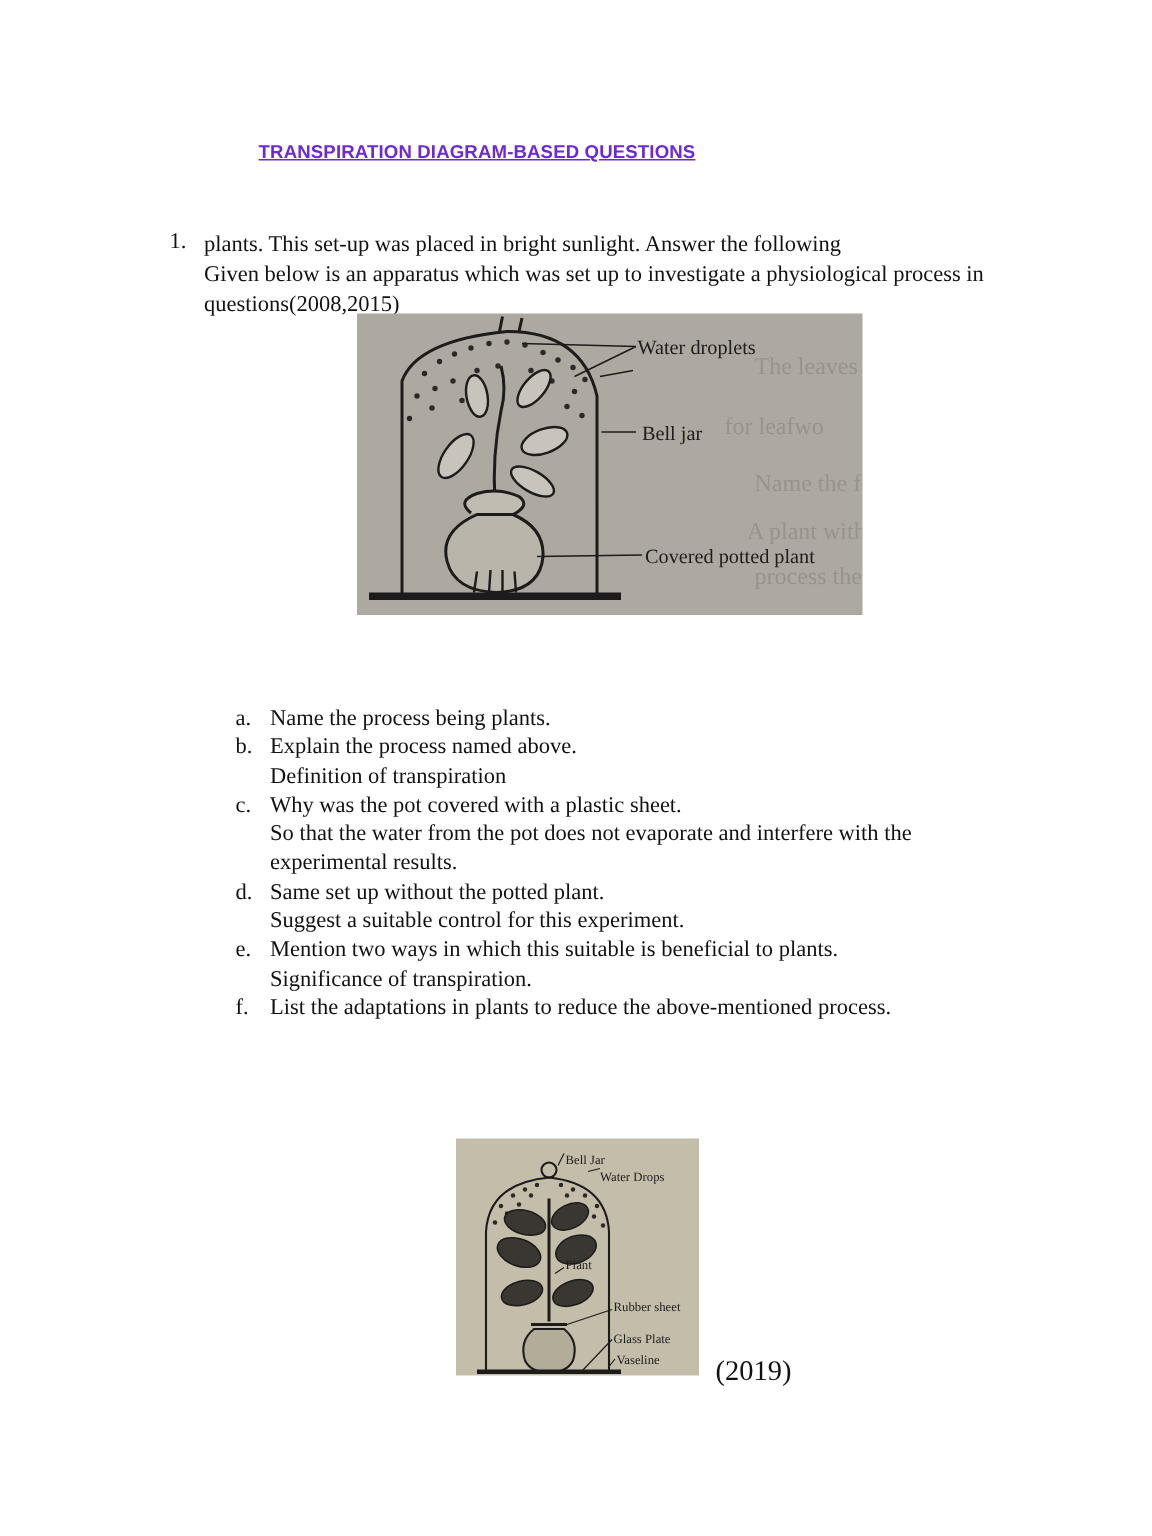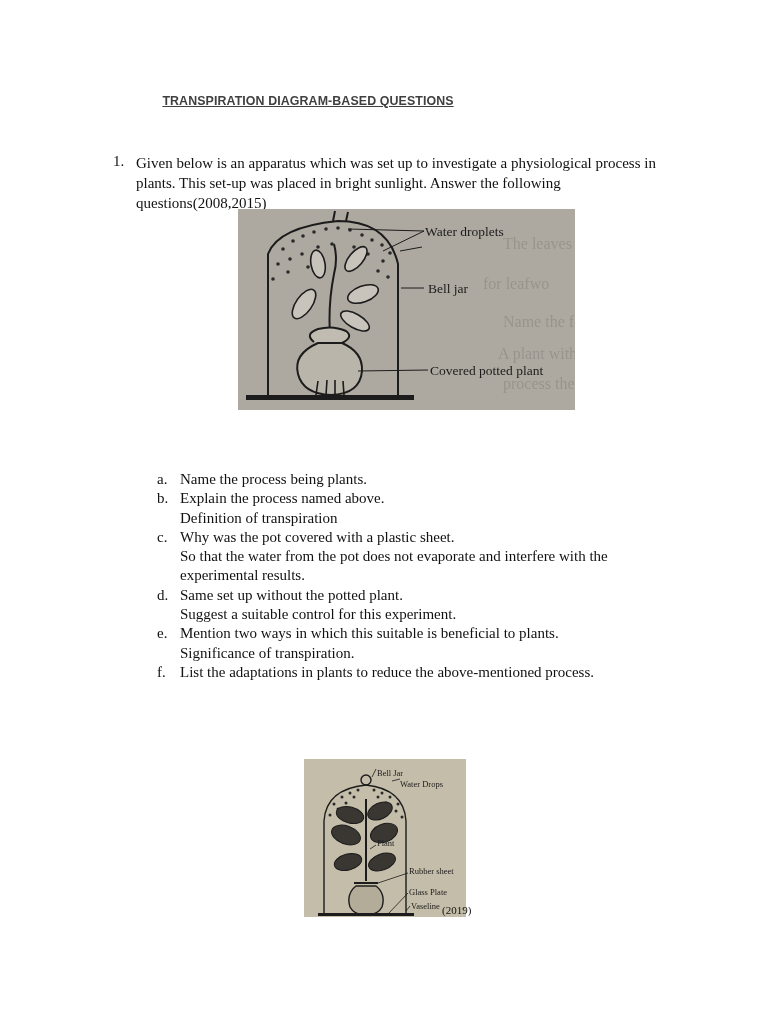--- a/index.html
+++ b/index.html
@@ -1,48 +1,48 @@
 <!DOCTYPE html>
 <html><head>
   <meta charset="utf-8">
   <style>
     html, body { margin: 0; padding: 0; }
     body {
       width: 768px; height: 1024px; background: #ffffff; position: relative;
       font-family: "Liberation Serif", "DejaVu Serif", serif; color: #111; overflow: hidden;
     }
     .title {
-      position: absolute; left: 0; width: 616px; top: 94px; text-align: center;
+      position: absolute; left: 10px; width: 616px; top: 94px; text-align: center;
       font-family: "Liberation Sans", "DejaVu Sans", sans-serif; font-weight: bold;
-      font-size: 12.4px; text-decoration: underline; letter-spacing: 0.1px; color: #404040;
+      font-size: 12.4px; text-decoration: underline; letter-spacing: 0.1px; color: #6d28d9;
     }
     .qnum { position: absolute; left: 113px; top: 153px; font-size: 15px; }
     .qtext { position: absolute; left: 136px; top: 153px; width: 540px; font-size: 15px; line-height: 20px; }
     .fig { position: absolute; overflow: hidden; }
     .fig1 { left: 238px; top: 209px; width: 337px; height: 201px; background: #aea9a0; }
     .fig2 { left: 304px; top: 759px; width: 162px; height: 158px; background: #c4bda9; }
     .fig svg { display: block; }
     .label { font-family: "Liberation Serif", "DejaVu Serif", serif; fill: #1c1c1c; }
     .subs { position: absolute; left: 157px; top: 470px; width: 520px; font-size: 15px; line-height: 19.3px; }
     .sub { display: flex; }
     .sub .letter { width: 23px; flex: none; }
     .sub .body { flex: 1; }
-    .year { position: absolute; left: 442px; top: 904px; font-size: 11px; }
+    .year { position: absolute; left: 477px; top: 904px; font-size: 19px; }
   </style>
 </head>
 <body>
 
 <div>
 
   <div class="title">TRANSPIRATION DIAGRAM-BASED QUESTIONS</div>
 
   <div class="qnum">1.</div>
   <div class="qtext">
+    <div>plants. This set-up was placed in bright sunlight. Answer the following</div>
     <div>Given below is an apparatus which was set up to investigate a physiological process in</div>
-    <div>plants. This set-up was placed in bright sunlight. Answer the following</div>
     <div>questions(2008,2015)</div>
   </div>
 
   <div class="fig fig1">
     <svg width="337" height="201" viewBox="0 0 337 201">
 
       <g opacity="0.18" fill="#333" font-family="Liberation Serif, serif" font-size="16">
         <text x="265" y="40">The leaves of</text>
         <text x="245" y="80">for leafwo</text>
         <text x="265" y="118">Name the following</text>

